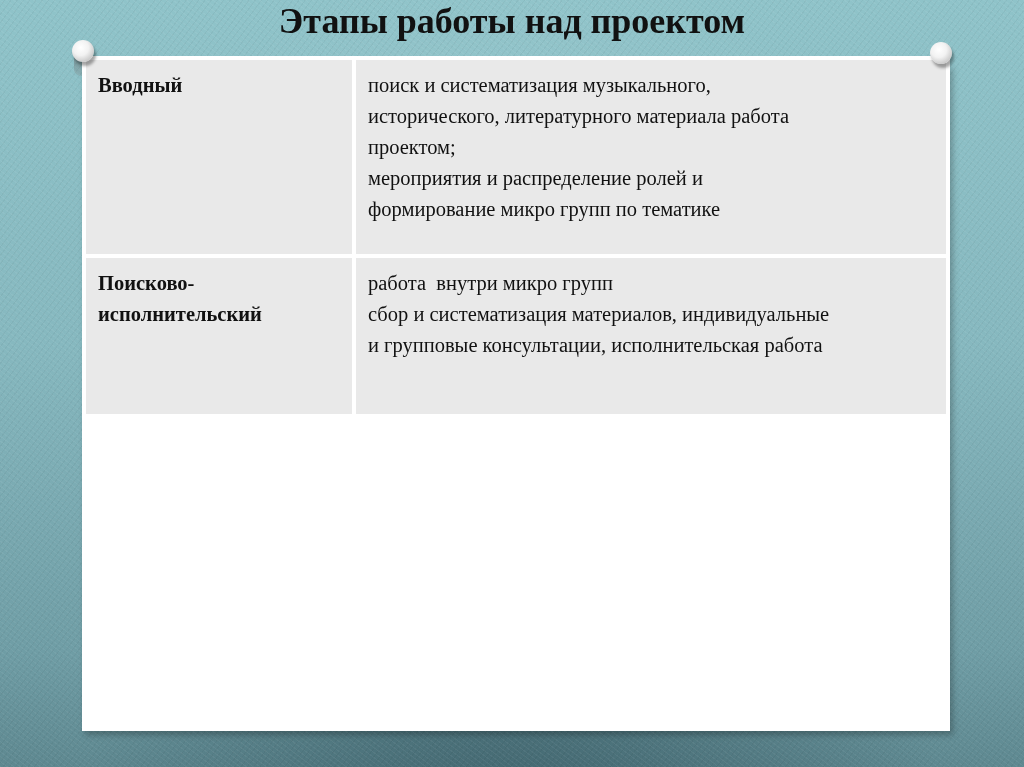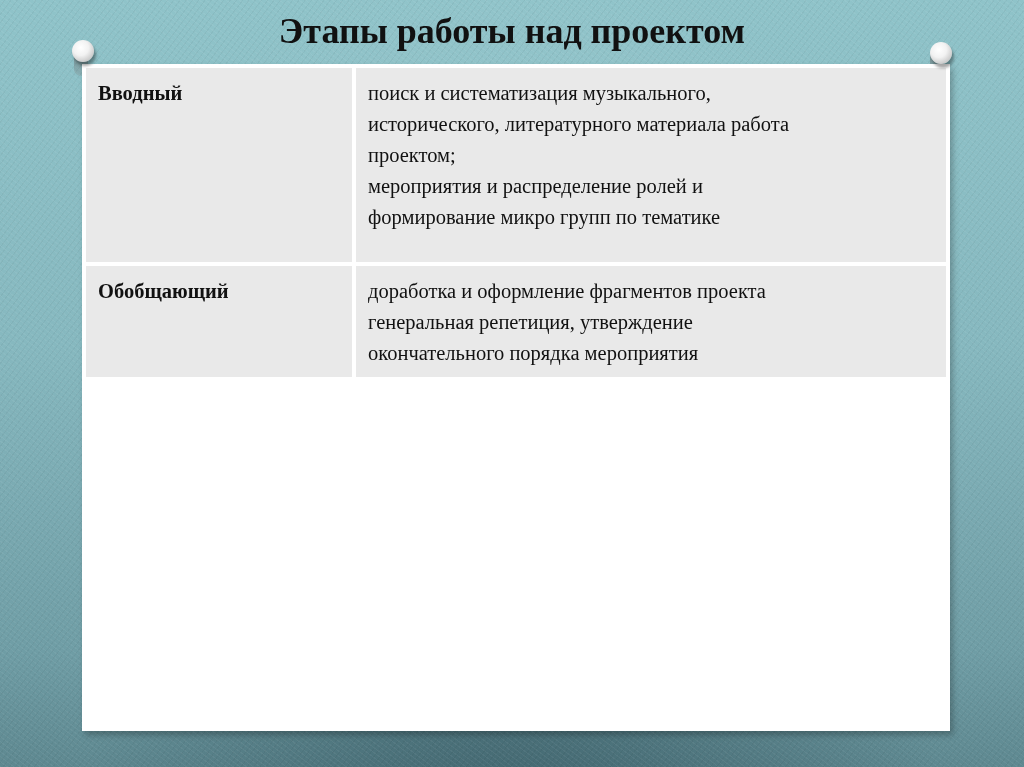--- a/index.html
+++ b/index.html
@@ -20,21 +20,21 @@
     .texture {
       position: absolute;
       inset: 0;
       background-image:
         repeating-linear-gradient(37deg, rgba(255,255,255,0.05) 0 1px, rgba(0,0,0,0) 1px 4px),
         repeating-linear-gradient(-53deg, rgba(0,0,0,0.04) 0 1px, rgba(0,0,0,0) 1px 5px);
       pointer-events: none;
     }
     .title {
       position: absolute;
-      top: 10px;
+      top: 0;
       left: 0;
       width: 1024px;
       text-align: center;
       font-family: "Liberation Serif", serif;
       font-weight: bold;
       font-size: 36px;
       color: #111;
       letter-spacing: 0px;
     }
     .pin {
@@ -60,21 +60,21 @@
       top: 64px;
       width: 868px;
       height: 667px;
       background: #ffffff;
       box-shadow: 3px 4px 6px rgba(0,0,0,0.25);
       z-index: 1;
     }
     table.stages {
       position: absolute;
       left: 82px;
-      top: 64px;
+      top: 56px;
       width: 868px;
       border-collapse: collapse;
       z-index: 2;
     }
     table.stages td {
       background: #e9e9e9;
       border: 4px solid #ffffff;
       vertical-align: top;
       padding: 10px 12px 8px 12px;
       font-size: 20.5px;
@@ -116,24 +116,25 @@
         <span>Вводный</span>
       </td>
       <td class="desc">
         <span class="desc-line">поиск и систематизация музыкального,</span>
         <span class="desc-line">исторического, литературного материала работа</span>
         <span class="desc-line">проектом;</span>
         <span class="desc-line">мероприятия и распределение ролей и</span>
         <span class="desc-line">формирование микро групп по тематике</span>
       </td>
     </tr>
-    <tr style="height:104px;">
+    <tr style="height:160px;">
       <td class="stage">
-        <span>Обобщающий</span>
+        <span class="desc-line">Поисково-</span>
+        <span class="desc-line">исполнительский</span>
       </td>
       <td class="desc">
-        <span class="desc-line">доработка и оформление фрагментов проекта</span>
-        <span class="desc-line">генеральная репетиция, утверждение</span>
-        <span class="desc-line">окончательного порядка мероприятия</span>
+        <span class="desc-line" style="white-space:pre;">работа  внутри микро групп</span>
+        <span class="desc-line">сбор и систематизация материалов, индивидуальные</span>
+        <span class="desc-line">и групповые консультации, исполнительская работа</span>
       </td>
     </tr>
   </tbody>
 </table>
 
 </body></html>

